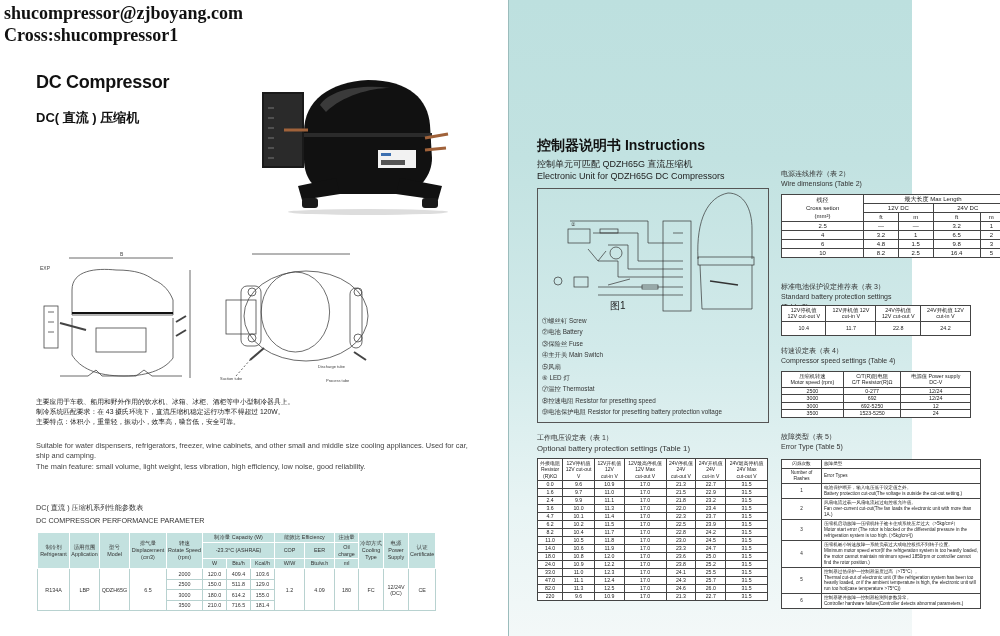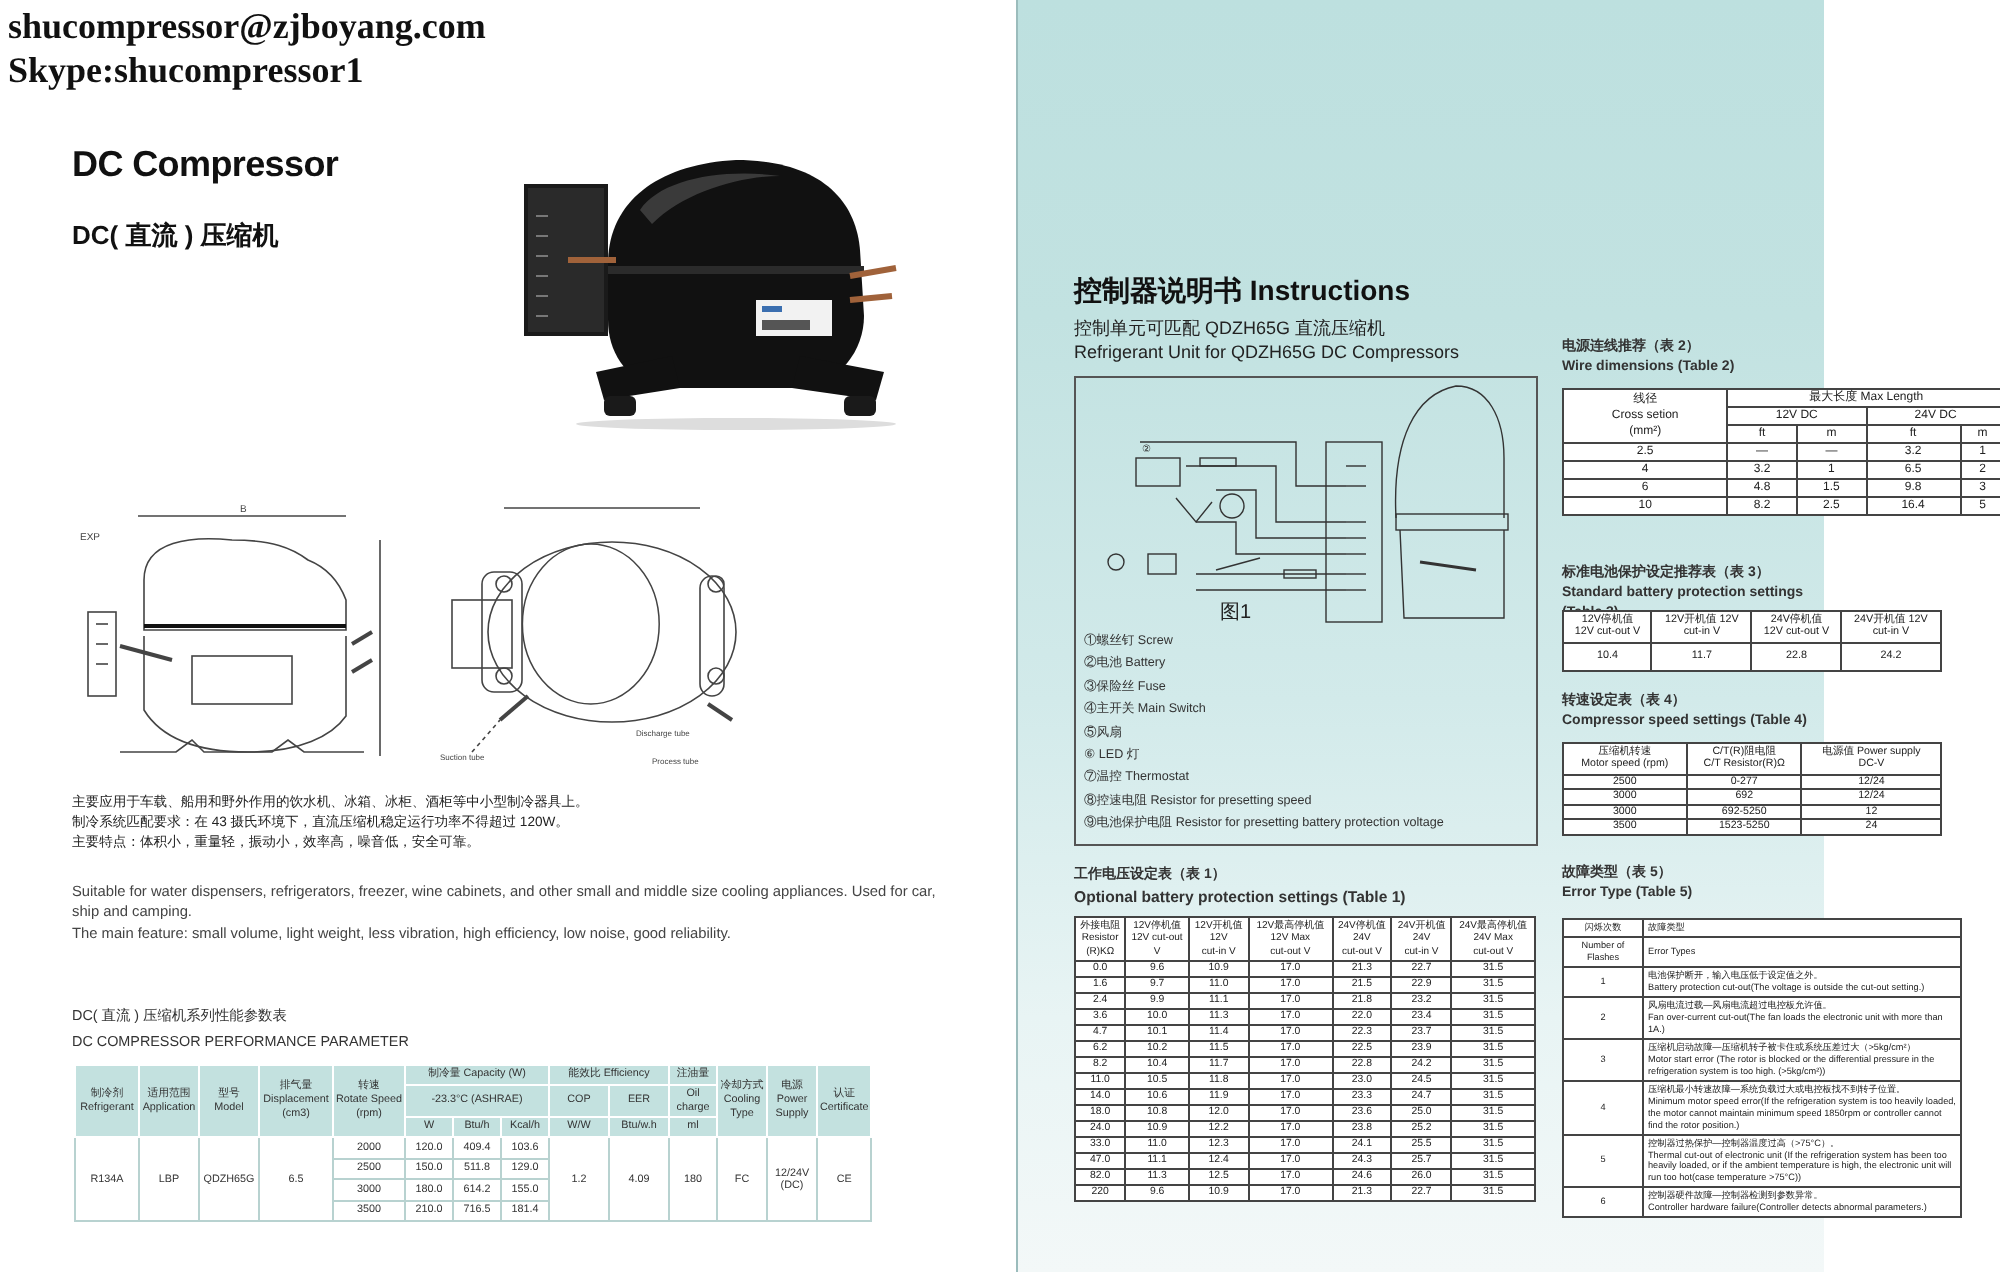--- a/index.html
+++ b/index.html
@@ -33,21 +33,21 @@
     border-left: 1px solid #9bbcbc; }
   #instr-title { position: absolute; left: 28px; top: 137px; font-size: 14px; font-weight: bold; color: #111; }
   #instr-sub-cn { position: absolute; left: 28px; top: 158px; font-size: 9px; color: #222; }
   #instr-sub-en { position: absolute; left: 28px; top: 171px; font-size: 9px; color: #222; }
 
   #diagram-box { position: absolute; left: 28px; top: 188px; width: 232px; height: 235px; border: 1px solid #555; }
   #wiring { position: absolute; left: 0; top: 0; width: 230px; height: 125px; }
   #fig-label { position: absolute; left: 72px; top: 110px; font-size: 10px; color: #222; }
   #legend-list { position: absolute; left: 4px; top: 126px; list-style: none; font-size: 6.3px; color: #333; line-height: 11.4px; }
 
-  .tcap { position: absolute; font-size: 7px; color: #333; line-height: 1.45; font-weight: bold; }
+  .tcap { position: absolute; font-size: 7px; color: #333; line-height: 1.45; }
   table.rt { position: absolute; border-collapse: collapse; background: #fff; color: #222; text-align: center; }
   table.rt th, table.rt td { border: 1px solid #444; font-weight: normal; }
 
   #t1-cap { left: 28px; top: 433px; }
   #t1 { left: 28px; top: 458px; width: 231px; font-size: 5.2px; }
   #t1 th { padding: 1px 0; line-height: 1.25; font-size: 5px; }
   #t1 td { height: 7.8px; line-height: 7px; padding: 0; }
 
   #t2-cap { left: 272px; top: 169px; }
   #t2 { left: 272px; top: 194px; width: 222px; font-size: 6px; }
@@ -67,21 +67,21 @@
   #t5 { left: 272px; top: 459px; width: 200px; font-size: 4.6px; }
   #t5 th, #t5 td { padding: 1px 2px; line-height: 1.3; }
   #t5 td.desc { text-align: left; }
   #t5 th.desc { text-align: left; }
 </style>
 </head>
 <body>
 
 <div id="left-page">
   <div id="contact-email" class="contact">shucompressor@zjboyang.com</div>
-  <div id="contact-skype" class="contact">Skype:shucompressor1</div>
+  <div id="contact-skype" class="contact">Cross:shucompressor1</div>
 
   <div id="dc-title">DC Compressor</div>
   <div id="dc-subtitle">DC( 直流 ) 压缩机</div>
 
   <svg id="product-photo" viewBox="0 0 205 145">
     <ellipse cx="118" cy="142" rx="80" ry="3" fill="#ddd"></ellipse>
 
     <rect x="12" y="22" width="42" height="76" fill="#1a1a1a"></rect>
     <rect x="14" y="24" width="38" height="72" fill="#2a2a2a"></rect>
     <g stroke="#777" stroke-width="1">
@@ -226,21 +226,21 @@
         <td>716.5</td>
         <td>181.4</td>
       </tr>
     </tbody>
   </table>
 </div>
 
 <div id="right-page">
   <div id="instr-title">控制器说明书 Instructions</div>
   <div id="instr-sub-cn">控制单元可匹配 QDZH65G 直流压缩机</div>
-  <div id="instr-sub-en">Refrigerant Unit for QDZH65G DC Compressors</div>
+  <div id="instr-sub-en">Electronic Unit for QDZH65G DC Compressors</div>
 
   <div id="diagram-box">
     <svg id="wiring" viewBox="0 0 230 125" fill="none" stroke="#333" stroke-width="0.7">
 
       <rect x="125" y="32" width="28" height="90"></rect>
       <g>
         <line x1="135" y1="44" x2="145" y2="44"></line>
           <line x1="135" y1="54" x2="145" y2="54"></line>
         <line x1="135" y1="72" x2="145" y2="72"></line>
           <line x1="135" y1="80" x2="145" y2="80"></line>

